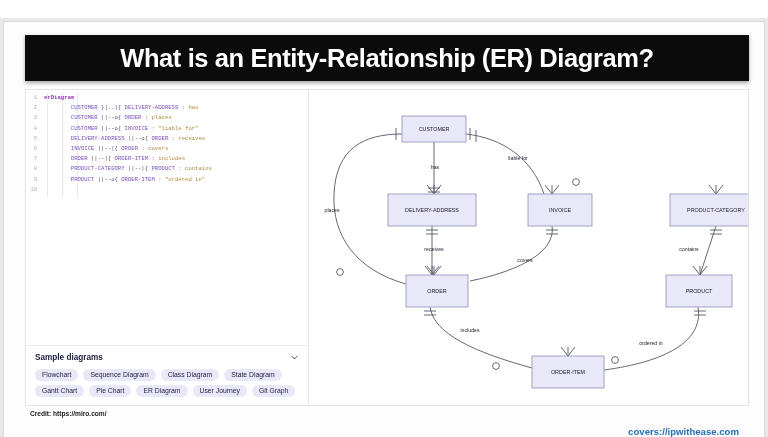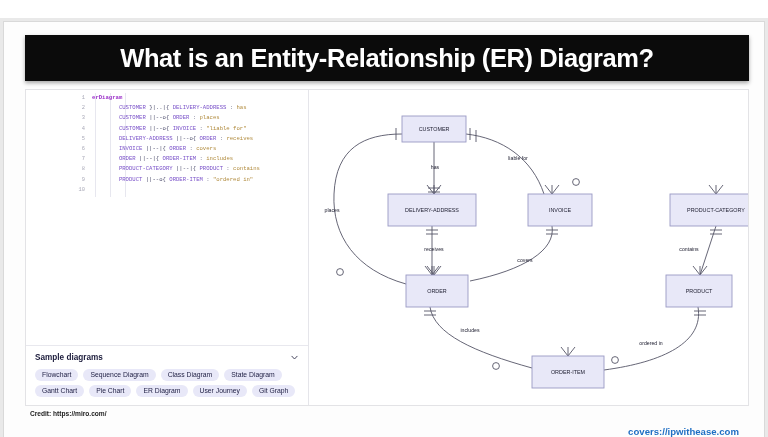--- a/index.html
+++ b/index.html
@@ -39,21 +39,20 @@
     border:1px solid #e3e3e6;
     display:flex;
     box-sizing:border-box;
   }
   .left-pane{
     width:283px;height:100%;
     display:flex;flex-direction:column;
     border-right:1px solid #e5e5ea;
     box-sizing:border-box;
     background:#ffffff;
-    align-items:center;
   }
   
   .editor{
     flex:1 1 auto;
     position:relative;
     background:#ffffff;
     overflow:hidden;
     padding-top:3px;
   }
   .code-row{

